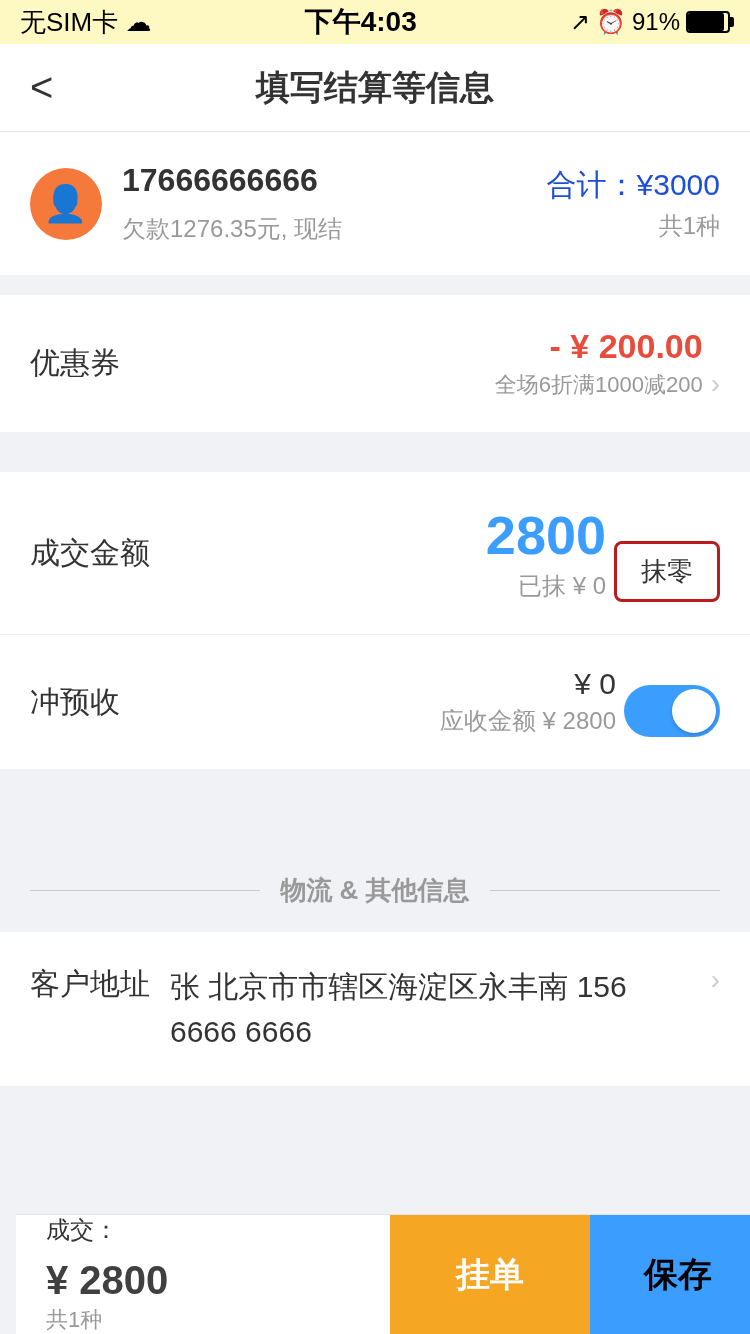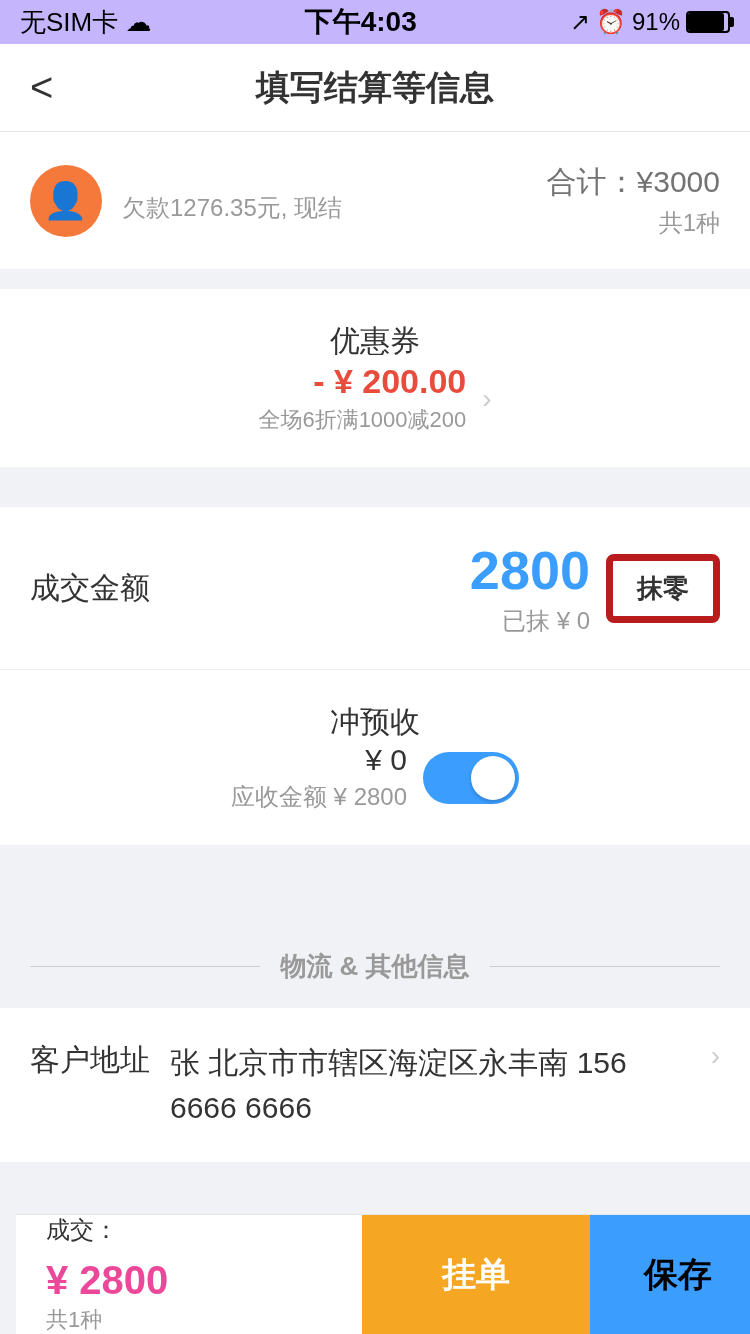--- a/index.html
+++ b/index.html
@@ -11,21 +11,21 @@
       background: #f0f2f5;
       font-size: 28px;
       color: #333;
       position: relative;
     }
 
     
     .status-bar {
       width: 100%;
       height: 44px;
-      background: #c4b5fd;
+      background: #fef9c3;
       display: flex;
       align-items: center;
       justify-content: space-between;
       padding: 14px 20px;
       font-size: 26px;
       color: #000;
     }
     .status-left { display: flex; align-items: center; gap: 8px; }
     .status-center { font-weight: 600; font-size: 28px; }
     .status-right { display: flex; align-items: center; gap: 6px; font-size: 24px; }
@@ -102,21 +102,21 @@
     .user-info .sub {
       font-size: 24px;
       color: #999;
       margin-top: 14px;
     }
     .user-total {
       text-align: right;
     }
     .user-total .total-amount {
       font-size: 30px;
-      color: #737373;
+      color: #1d4ed8;
       font-weight: 500;
     }
     .user-total .total-count {
       font-size: 24px;
       color: #999;
       margin-top: 4px;
     }
 
     
     .card {
@@ -125,51 +125,50 @@
     }
 
     
     .row-item {
       display: flex;
       align-items: center;
       justify-content: space-between;
       padding: 32px 30px;
       border-bottom: 1px solid #f0f0f0;
     }
-    .row-item:last-child { border-bottom: none; flex-direction: column; }
+    .row-item:last-child { border-bottom: none; }
 
     .row-label {
       font-size: 30px;
       color: #333;
     }
     .row-right {
       display: flex;
-      align-items: center;
-      gap: 16px;
+      align-items: flex-end;
+      gap: 8px;
     }
     .chevron {
       color: #ccc;
       font-size: 28px;
     }
 
     
     .deal-amount-value {
       font-size: 54px;
       font-weight: 700;
       color: #3b9eff;
     }
     .round-btn {
-      border: 7px solid #b91c1c;
+      border: 3px solid #b91c1c;
       border-radius: 8px;
       padding: 10px 24px;
       font-size: 26px;
       color: #333;
       background: #fff;
       cursor: pointer;
-      font-weight: bold;
     }
     .erased-text {
       font-size: 24px;
       color: #999;
       text-align: right;
       margin-top: 4px;
     }
 
     
     .toggle {
@@ -254,34 +253,34 @@
       flex: 1;
       padding: 0 30px;
     }
     .bottom-deal-label {
       font-size: 24px;
       color: #333;
     }
     .bottom-deal-amount {
       font-size: 40px;
       font-weight: 700;
-      color: #ec4899;
+      color: #404040;
       margin-top: 12px;
     }
     .bottom-deal-count {
       font-size: 22px;
       color: #999;
       margin-top: 2px;
     }
     .bottom-actions {
       display: flex;
       height: 100%;
     }
     .btn-hang {
-      width: 228px;
+      width: 200px;
       background: #f5a623;
       color: #fff;
       font-size: 34px;
       font-weight: 600;
       display: flex;
       align-items: center;
       justify-content: center;
       cursor: pointer;
     }
     .btn-save {
@@ -347,20 +346,21 @@
 </div>
 
 <div class="content">
 
   <div class="user-card card">
     <div class="user-left">
       <div class="avatar">
         <span>👤</span>
       </div>
       <div class="user-info">
+        <div class="phone">17666666666</div>
         <div class="sub">欠款1276.35元, 现结</div>
       </div>
     </div>
     <div class="user-total">
       <div class="total-amount">合计：¥3000</div>
       <div class="total-count">共1种</div>
     </div>
   </div>
 
   <div class="card">

